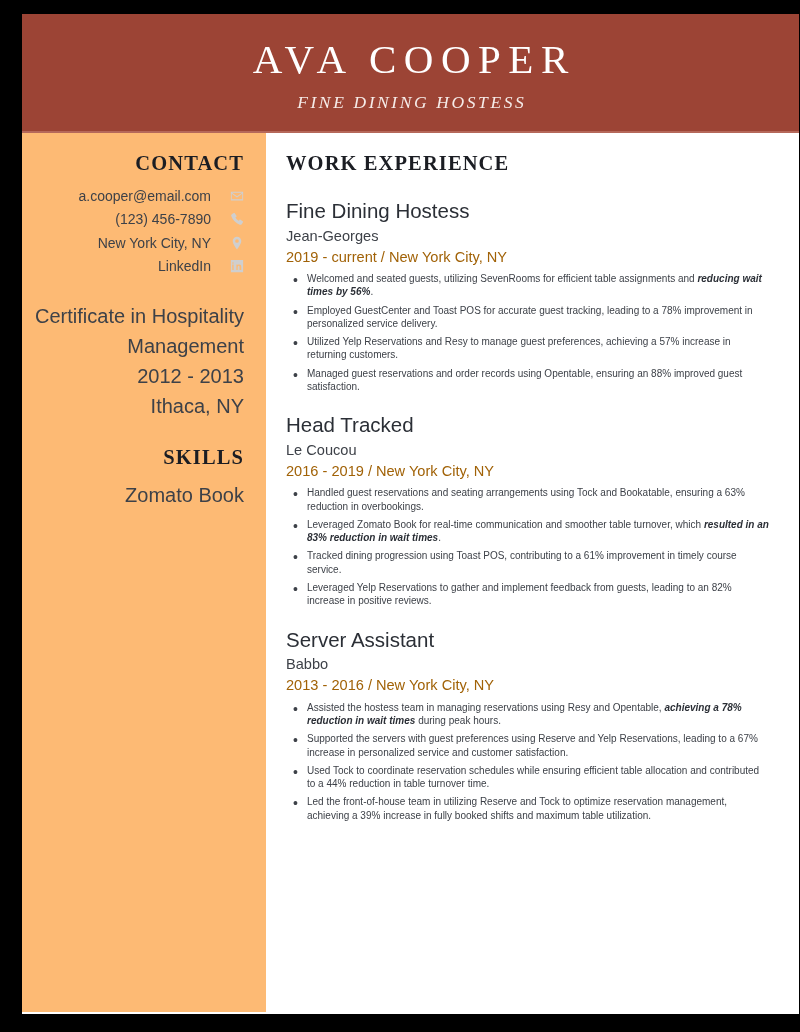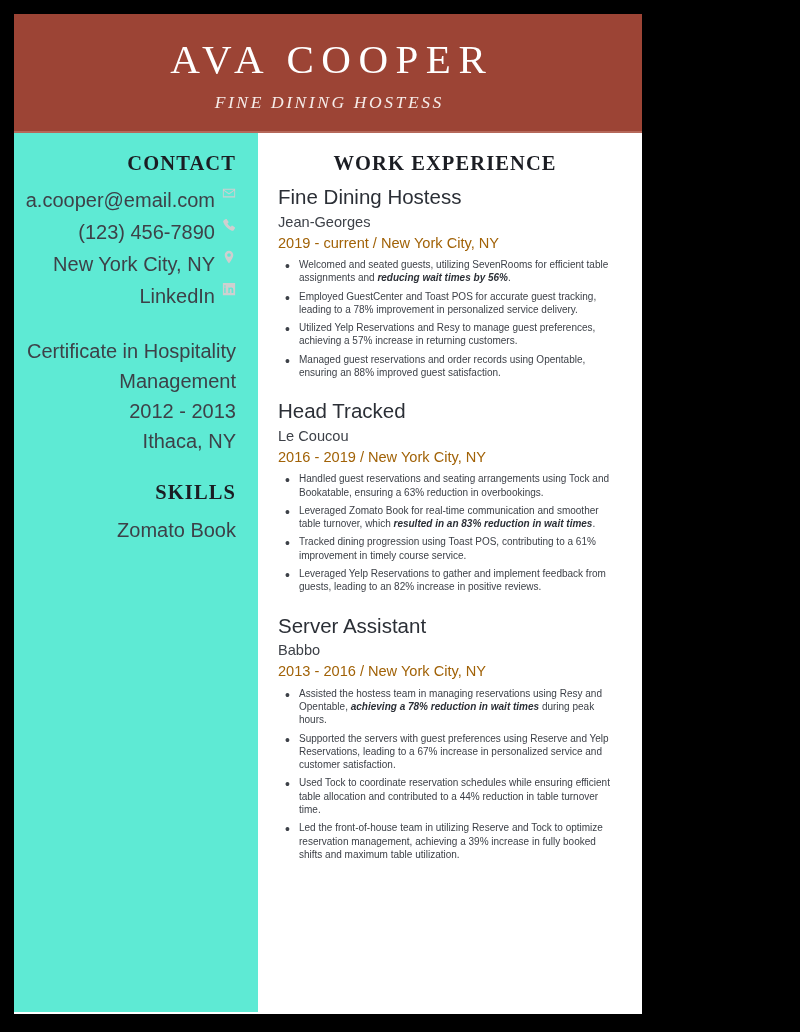--- a/index.html
+++ b/index.html
@@ -6,23 +6,23 @@
 
   html, body {
     width: 800px;
     height: 1032px;
     background: #000000;
     font-family: "Liberation Sans", sans-serif;
   }
 
   #page {
     position: absolute;
-    left: 14px;
+    left: 22px;
     top: 14px;
-    width: 628px;
+    width: 777px;
     height: 1000px;
     background: #ffffff;
     overflow: hidden;
   }
 
   
   .header {
     height: 119px;
     background: #9c4435;
     border-bottom: 2px solid #b5685a;
@@ -54,50 +54,51 @@
   
   .body {
     display: flex;
     align-items: stretch;
     height: 879px;
   }
 
   .sidebar {
     width: 244px;
     flex: 0 0 244px;
-    background: #5eead4;
+    background: #fdba74;
     padding: 19px 22px 0 12px;
     text-align: right;
   }
 
   .main {
     flex: 1 1 auto;
     background: #ffffff;
     padding: 19px 30px 0 20px;
   }
 
   
   .sec-head {
     font-family: "Liberation Serif", serif;
     font-weight: 700;
     font-size: 20.5px;
     letter-spacing: 1.1px;
     color: #1b1d23;
   }
   .sidebar .sec-head { margin-bottom: 11px; }
-  .main .sec-head   { margin-bottom: 9px; text-align: center; }
+  .main .sec-head   { margin-bottom: 23px; }
 
   
   .contact-list { margin-bottom: 25px; }
   .contact-row {
     display: flex;
+    align-items: center;
     justify-content: flex-end;
-    gap: 7px;
+    gap: 19px;
     margin-bottom: 3px;
-    font-size: 20px;
+    font-size: 14px;
     color: #3d4148;
     line-height: 1.45;
   }
   .contact-row .txt { white-space: nowrap; }
   .ic { width: 14px; height: 14px; flex: 0 0 14px; display: block; }
   .ic svg { display: block; width: 14px; height: 14px; fill: #cfcfcf; }
 
   
   .edu-block { margin-bottom: 25px; }
   .side-line {

